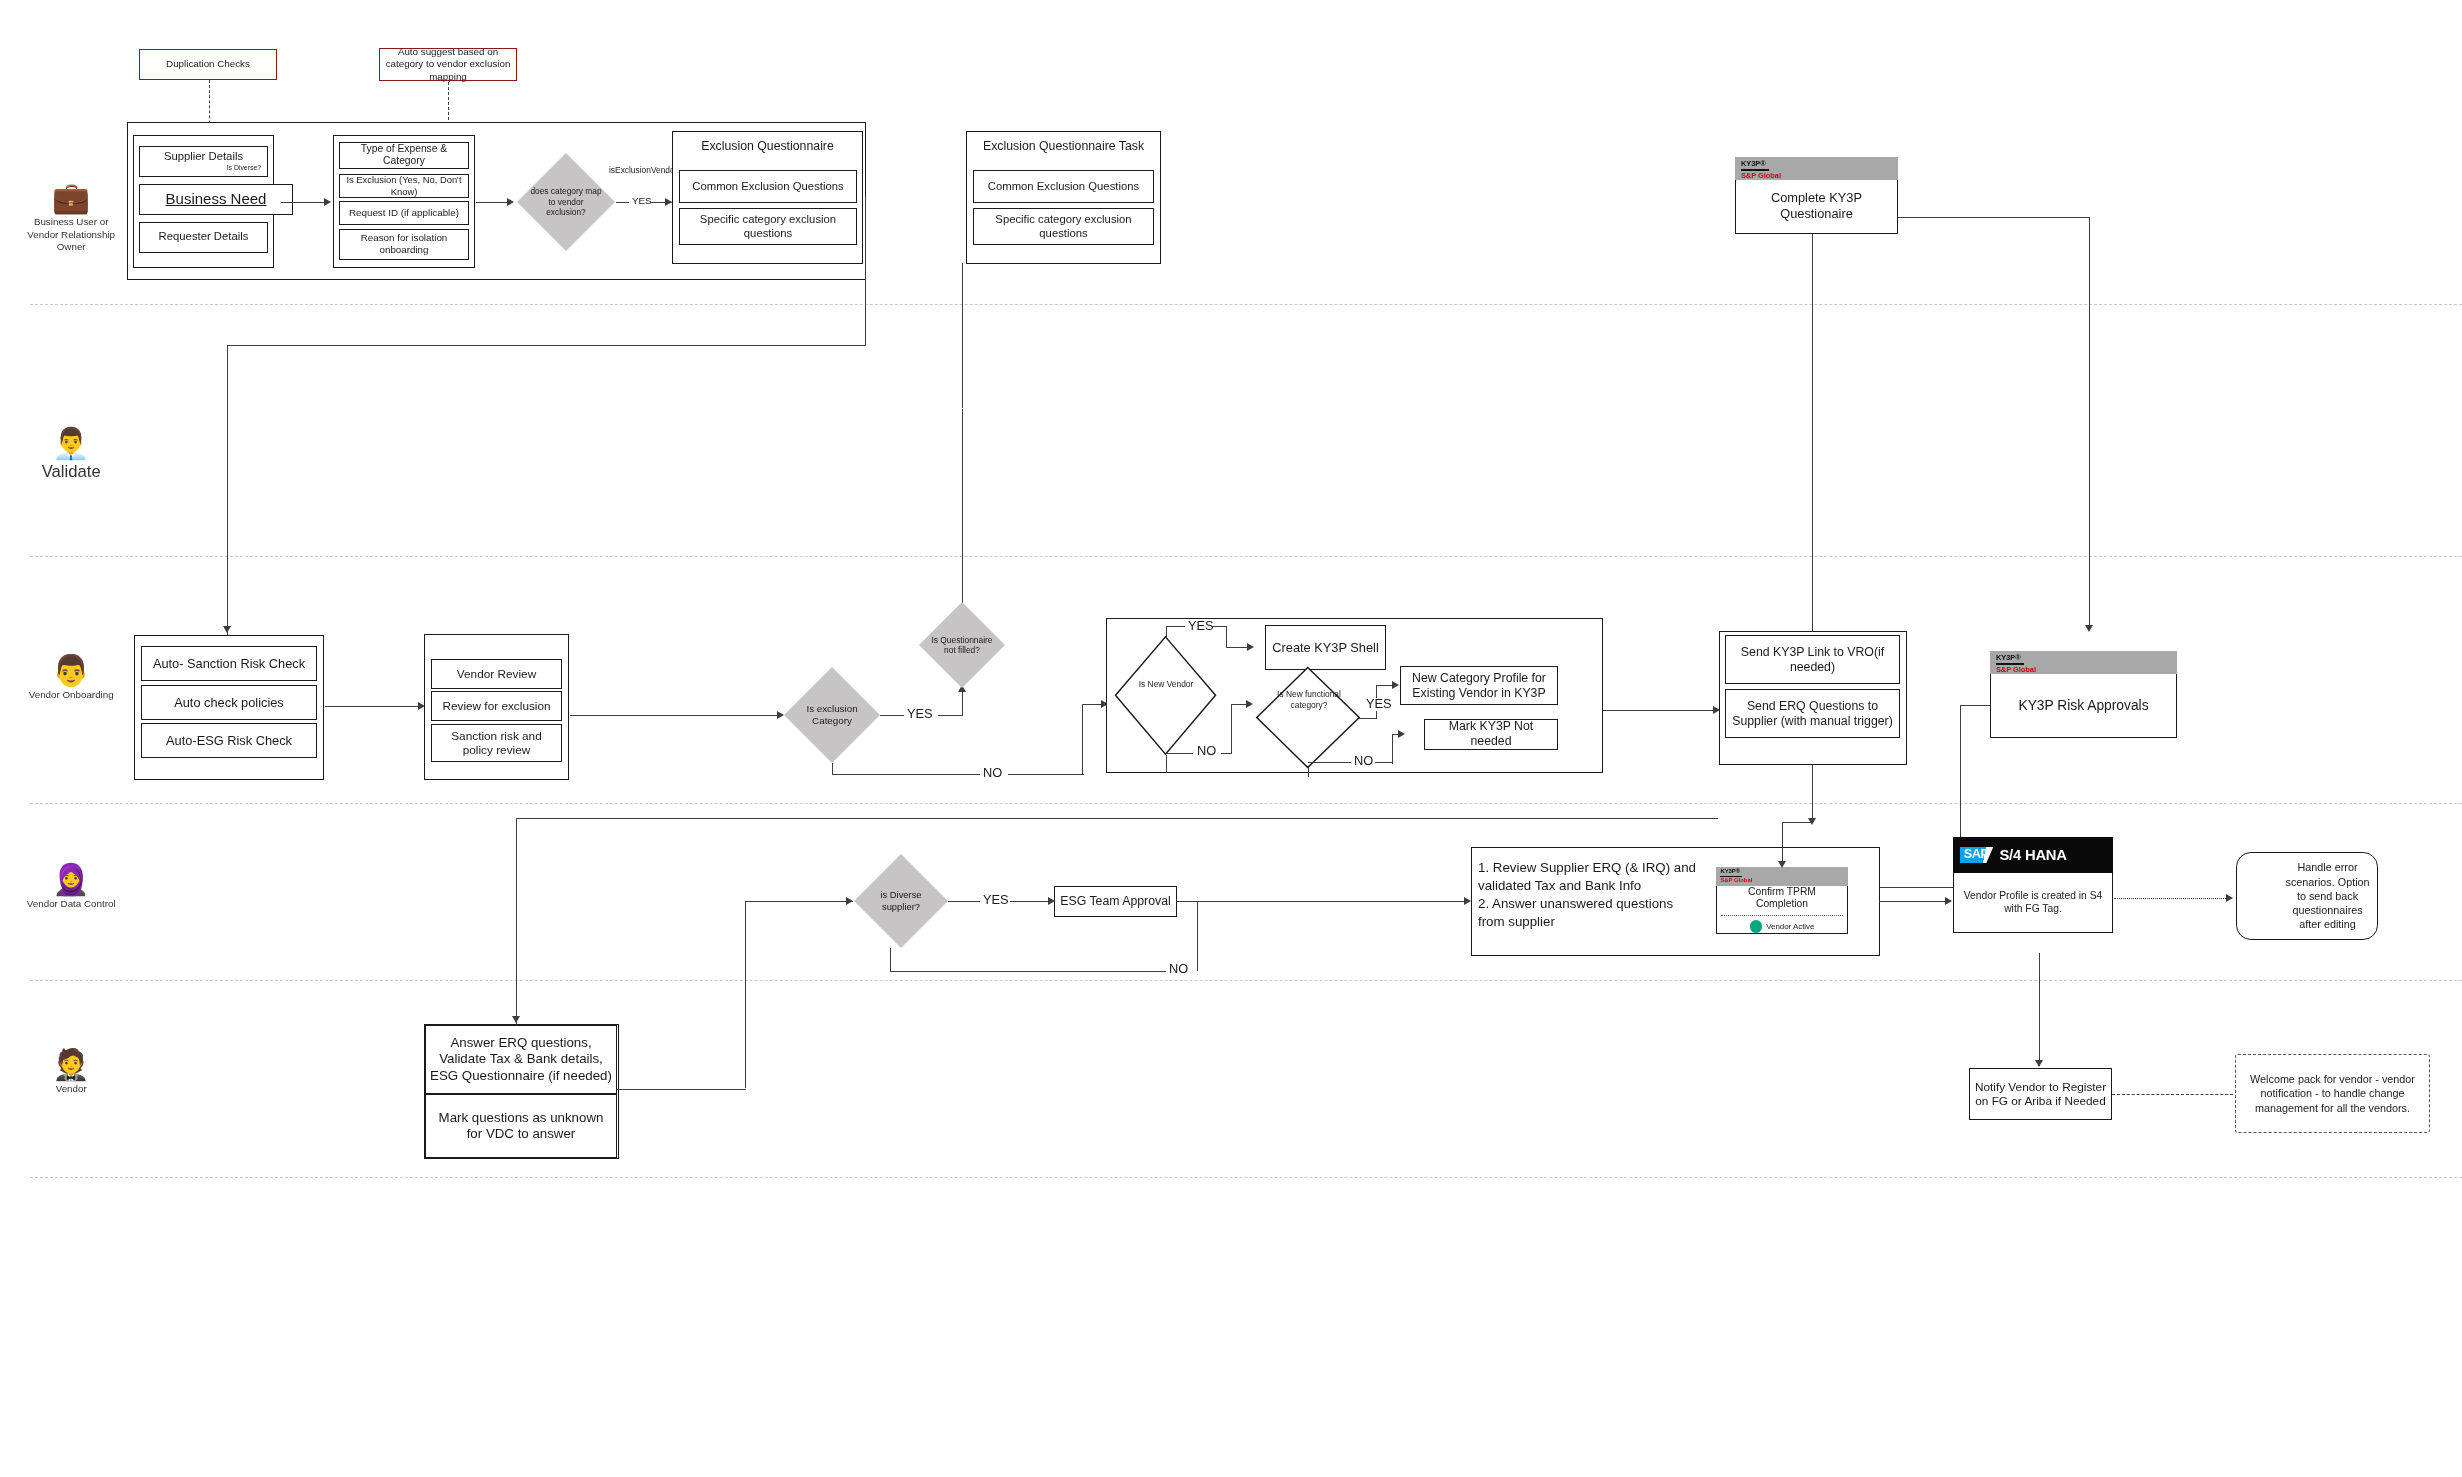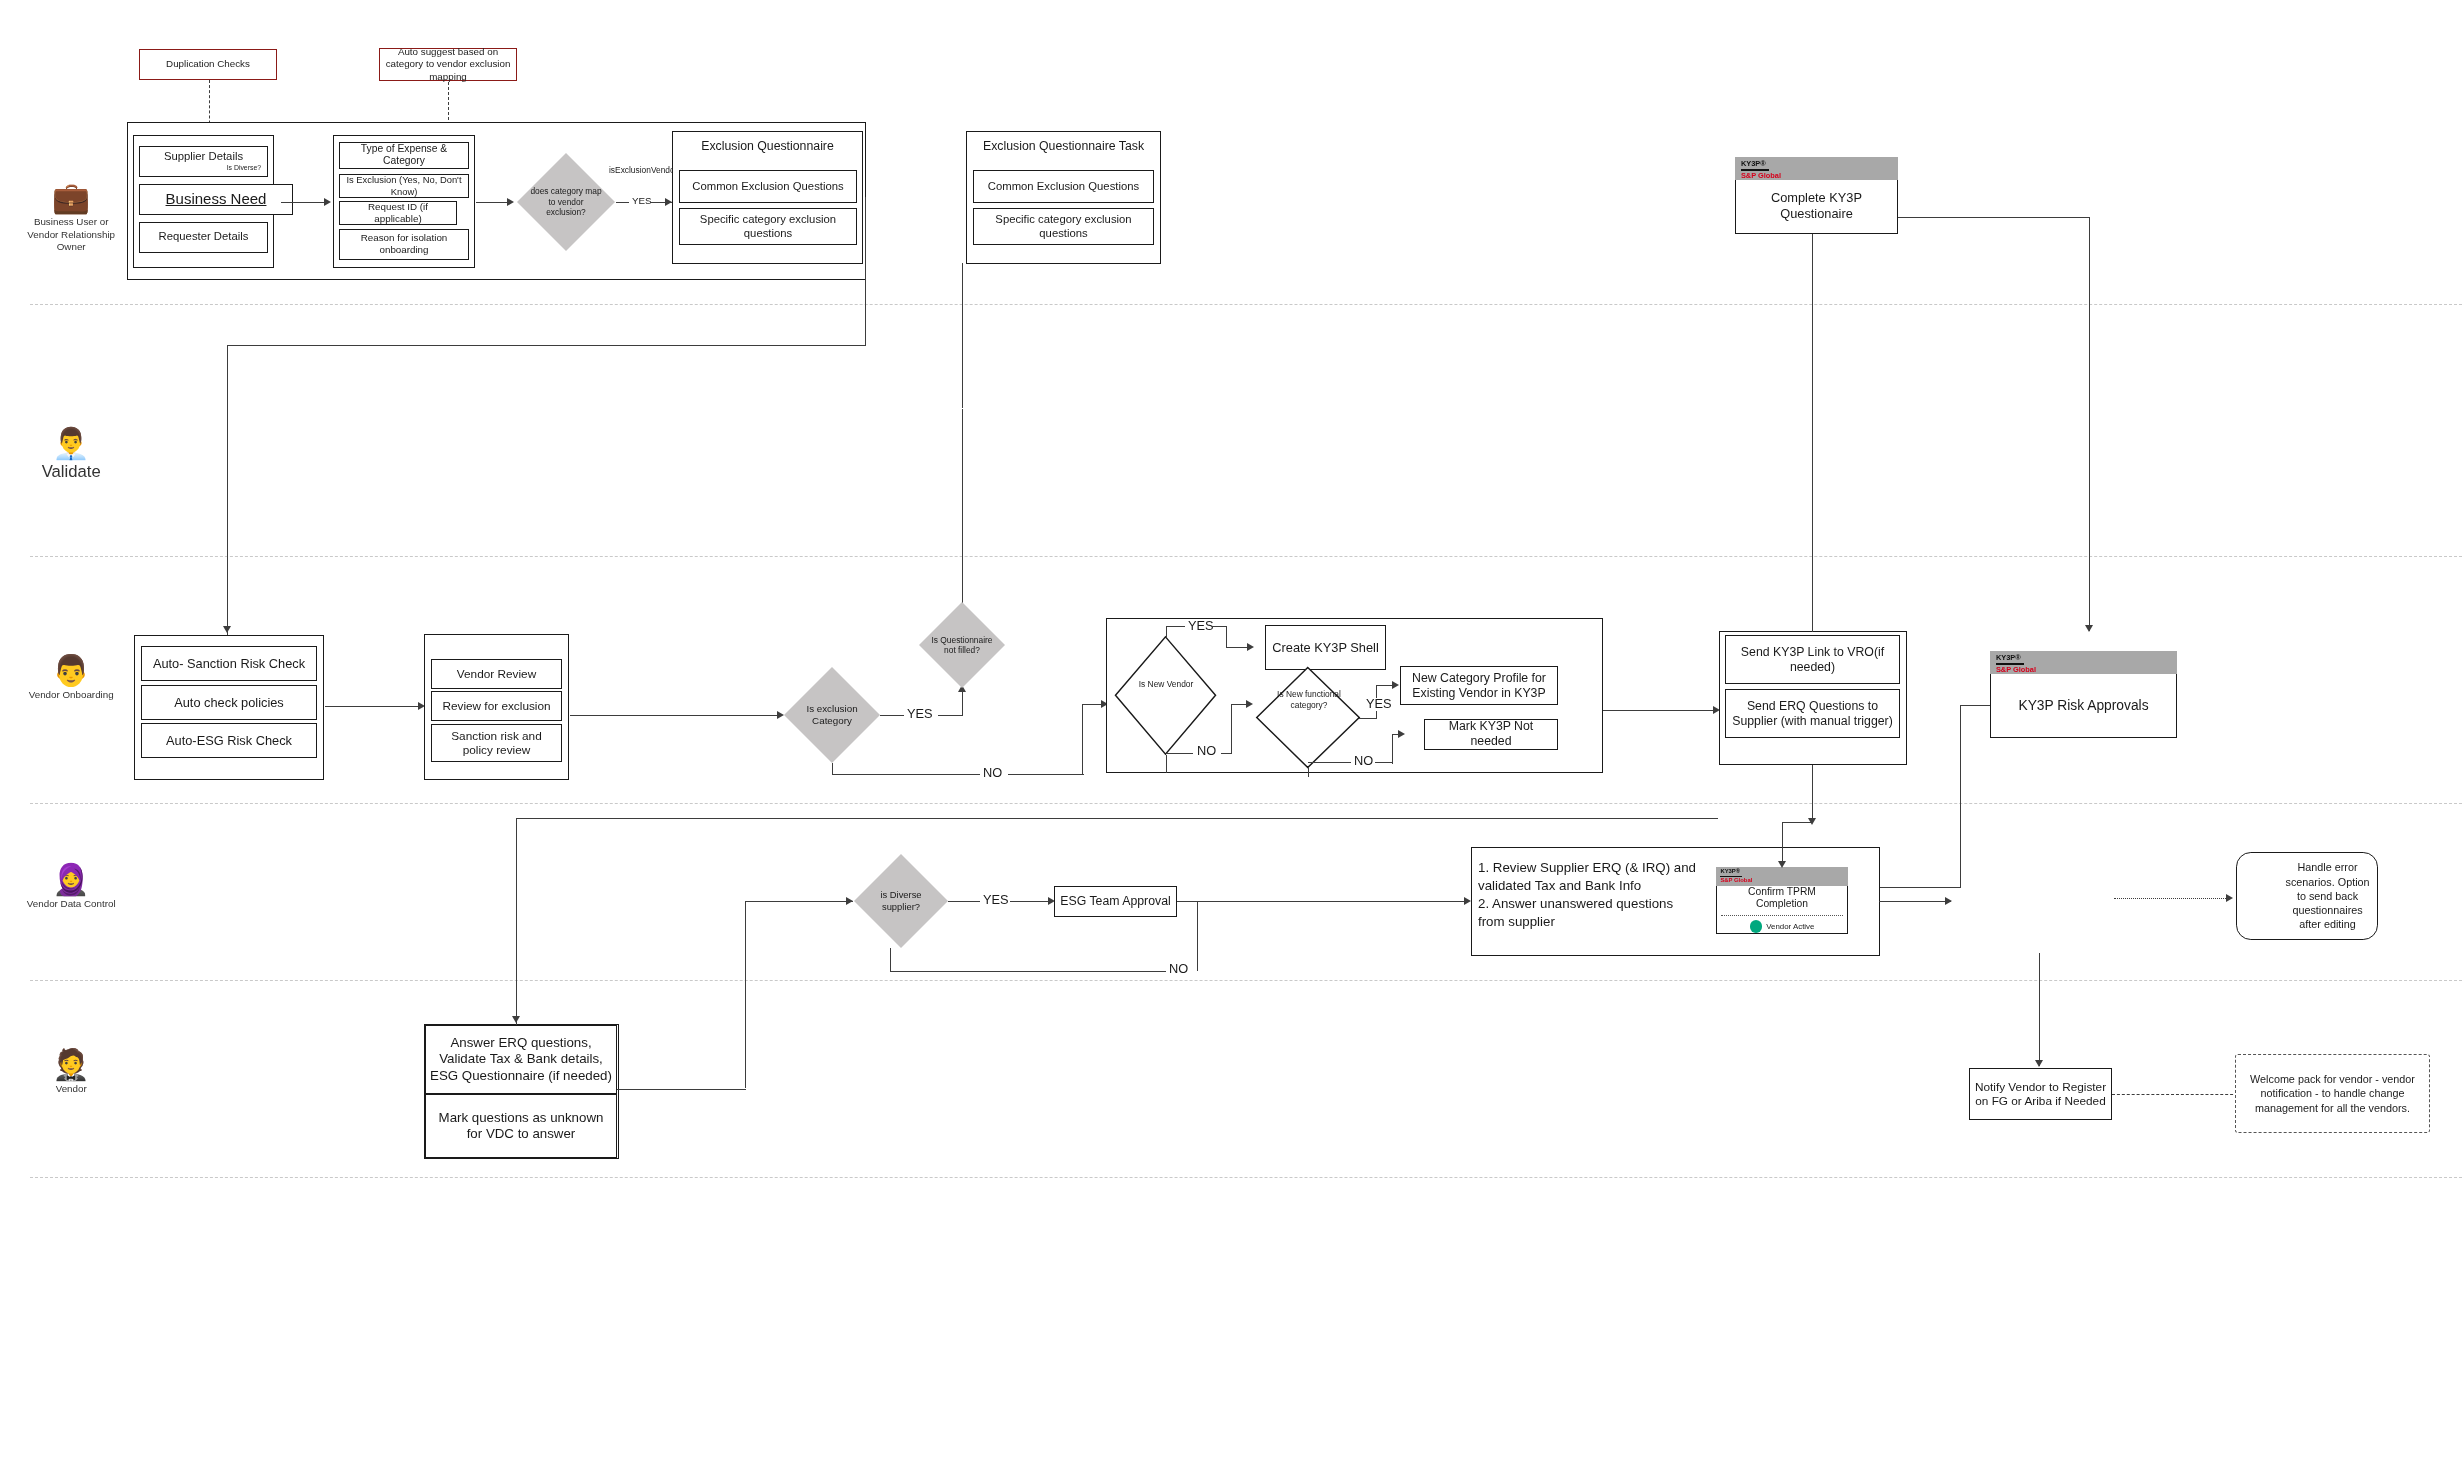--- a/index.html
+++ b/index.html
@@ -147,21 +147,21 @@
   </div>
   <div class="sub" style="left:139px;top:184px;width:154px;height:30.5px;font-size:15px;text-decoration:underline;">Business Need</div>
   <div class="sub" style="left:139px;top:222px;width:129px;height:30.5px;font-size:11.3px;">Requester Details</div>
 
   <div class="ln lh" style="left:281px;top:202px;width:44px;"></div>
   <div class="arw arw-r" style="left:324px;top:198px;"></div>
 
   <div class="group" style="left:333px;top:135px;width:142px;height:133px;"></div>
   <div class="sub" style="left:339px;top:142px;width:130px;height:26.6px;font-size:10.3px;">Type of Expense &amp; Category</div>
   <div class="sub" style="left:339px;top:174px;width:130px;height:23.6px;font-size:9.4px;">Is Exclusion (Yes, No, Don't Know)</div>
-  <div class="sub" style="left:339px;top:201px;width:118px;height:23.6px;font-size:9.8px;">Request ID (if applicable)</div>
+  <div class="sub" style="left:339px;top:201px;width:130px;height:23.6px;font-size:9.8px;">Request ID (if applicable)</div>
   <div class="sub" style="left:339px;top:229px;width:130px;height:30.5px;font-size:9.8px;">Reason for isolation onboarding</div>
 
   <div class="ln lh" style="left:476px;top:202px;width:32.5px;"></div>
   <div class="arw arw-r" style="left:507px;top:198px;"></div>
 
   <div class="diamond" style="left:517px;top:153px;width:98px;height:98px;font-size:8.4px;padding:0 12.8px;box-sizing:border-box;">does category map to vendor exclusion?</div>
 
   <div class="ln lh" style="left:616px;top:202px;width:19.7px;"></div>
   <div class="elabel sm" style="left:629px;top:196px;">YES</div>
   <div class="ln lh" style="left:651px;top:202px;width:20.7px;"></div>
@@ -357,20 +357,27 @@
     </div>
   </div>
 
   <div class="ln lh" style="left:1782px;top:822px;width:29.5px;"></div>
   <div class="ln lv" style="left:1782px;top:822px;height:42px;"></div>
   <div class="arw arw-d" style="left:1778px;top:861px;"></div>
 
   <div class="ln lh" style="left:1879px;top:901px;width:72px;"></div>
   <div class="arw arw-r" style="left:1945px;top:897px;"></div>
 
+  <div class="app" style="left:1953px;top:837px;width:160px;">
+    <div class="sapbar">
+      <span class="sap-logo">SAP</span>
+      <span class="sap-title">S/4 HANA</span>
+    </div>
+    <div class="body" style="height:60px;font-size:10.3px;">Vendor Profile is created in S4 with FG Tag.</div>
+  </div>
 
   <div class="ln-dot-h" style="left:2114px;top:898px;width:116px;"></div>
   <div class="arw arw-r" style="left:2226px;top:894px;"></div>
 
   <div class="note-round" style="left:2236px;top:852px;width:142px;height:88px;padding-left:48px;">Handle error scenarios. Option to send back questionnaires after editing</div>
 
   <div class="ln lv" style="left:2039px;top:953px;height:113px;"></div>
   <div class="arw arw-d" style="left:2035px;top:1060px;"></div>
 
   <div class="box" style="left:1969px;top:1068px;width:143px;height:52px;font-size:11.8px;">Notify Vendor to Register on FG or Ariba if Needed</div>

